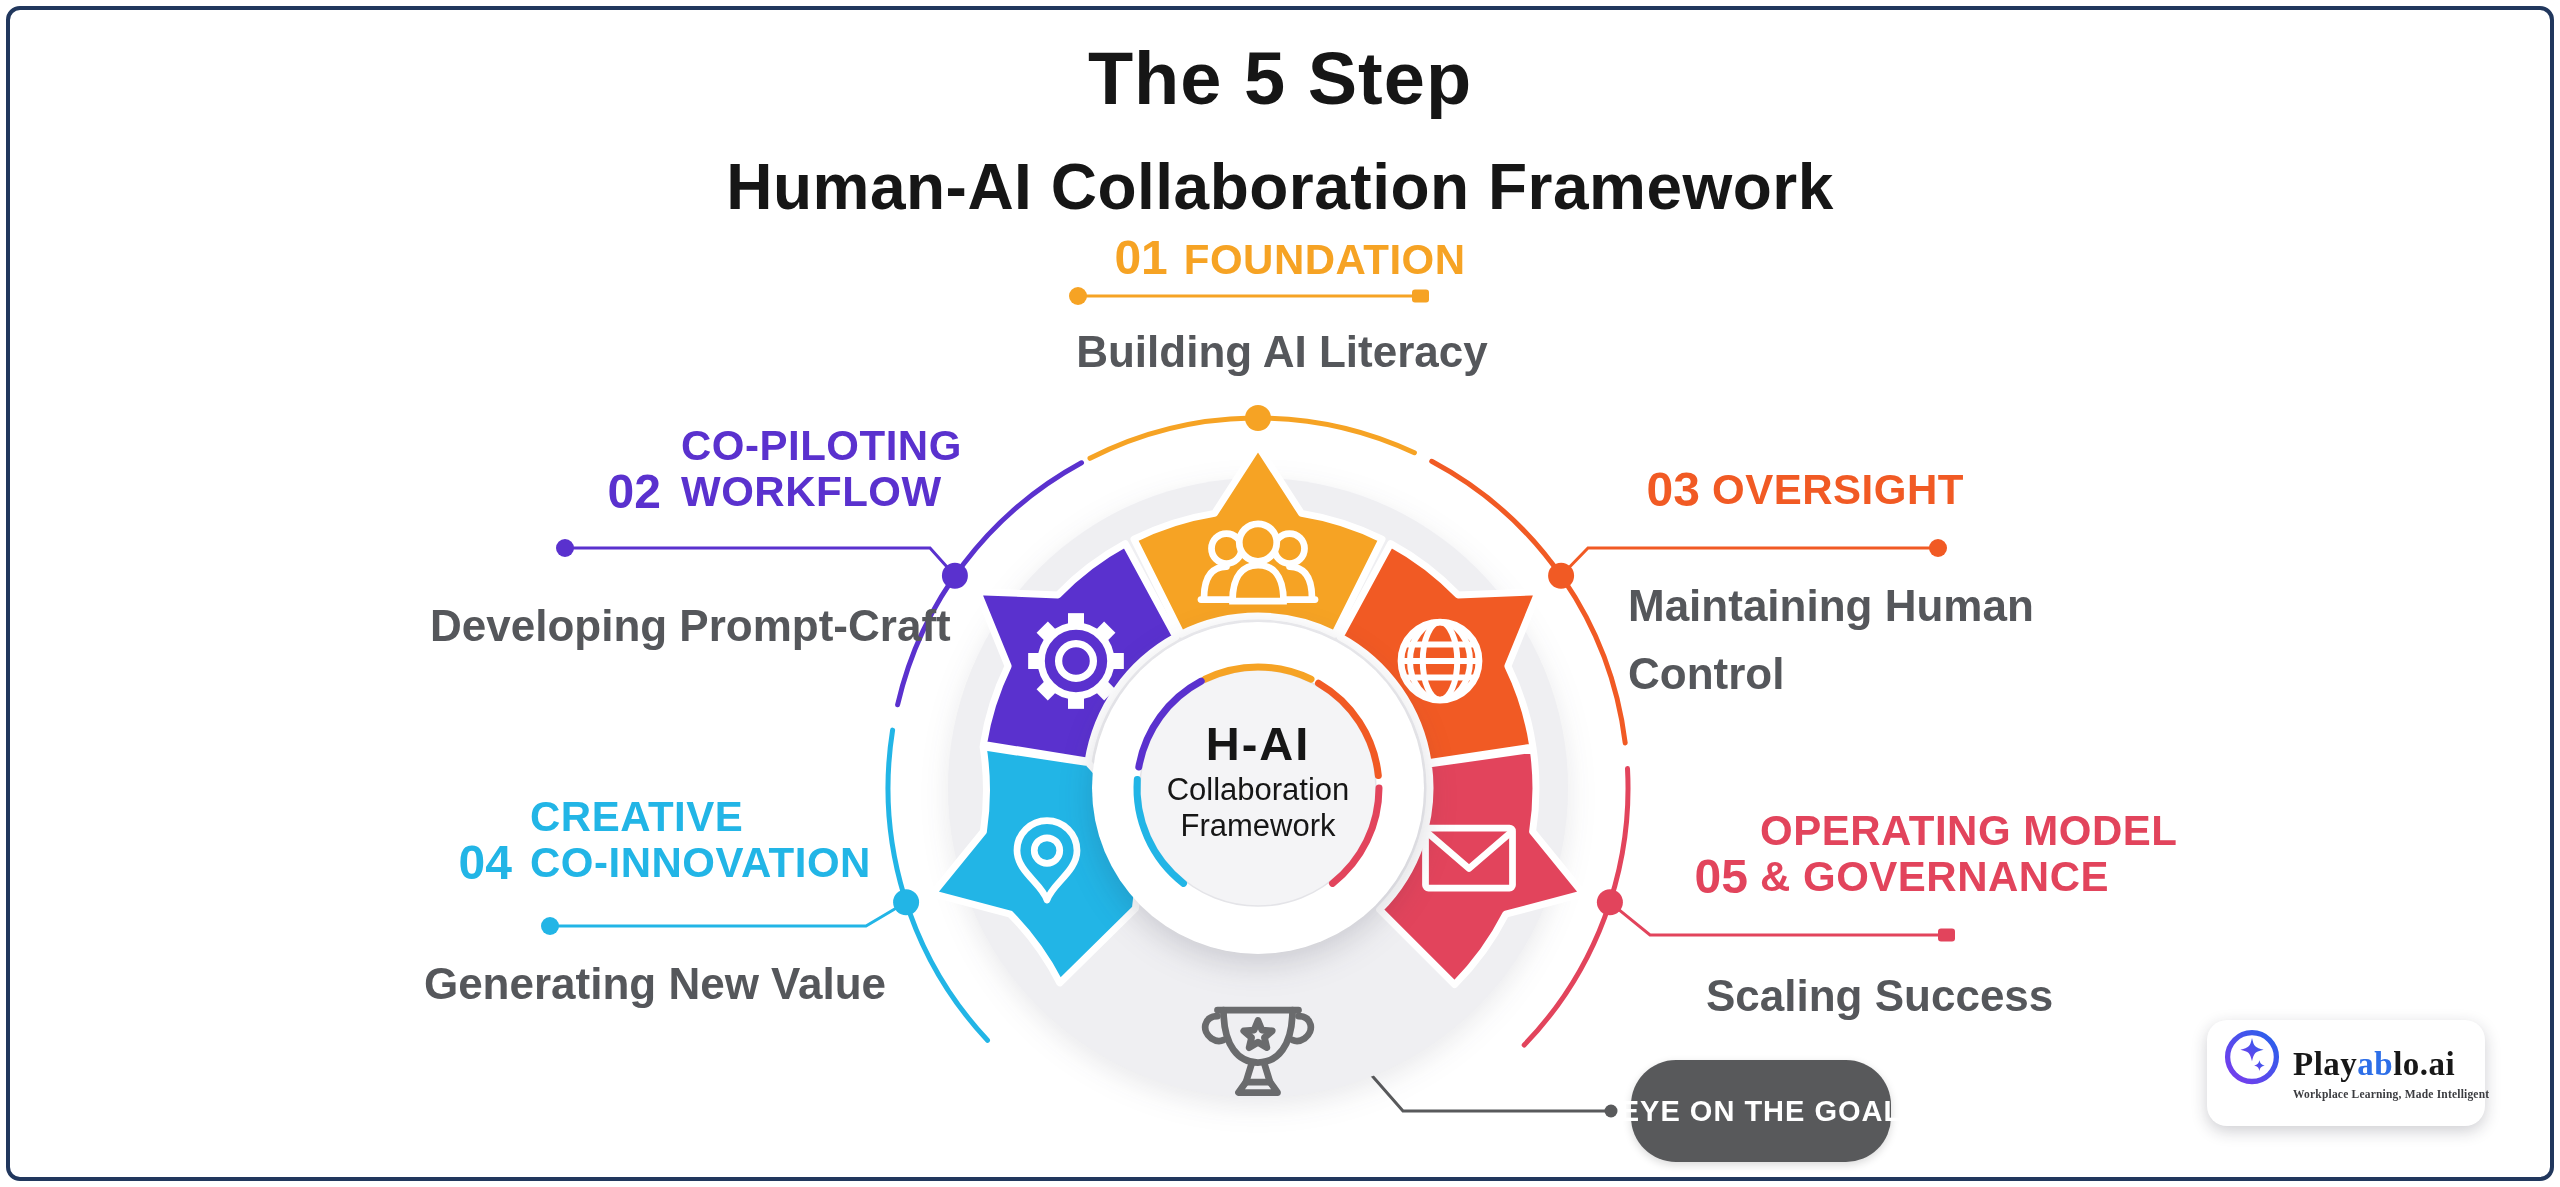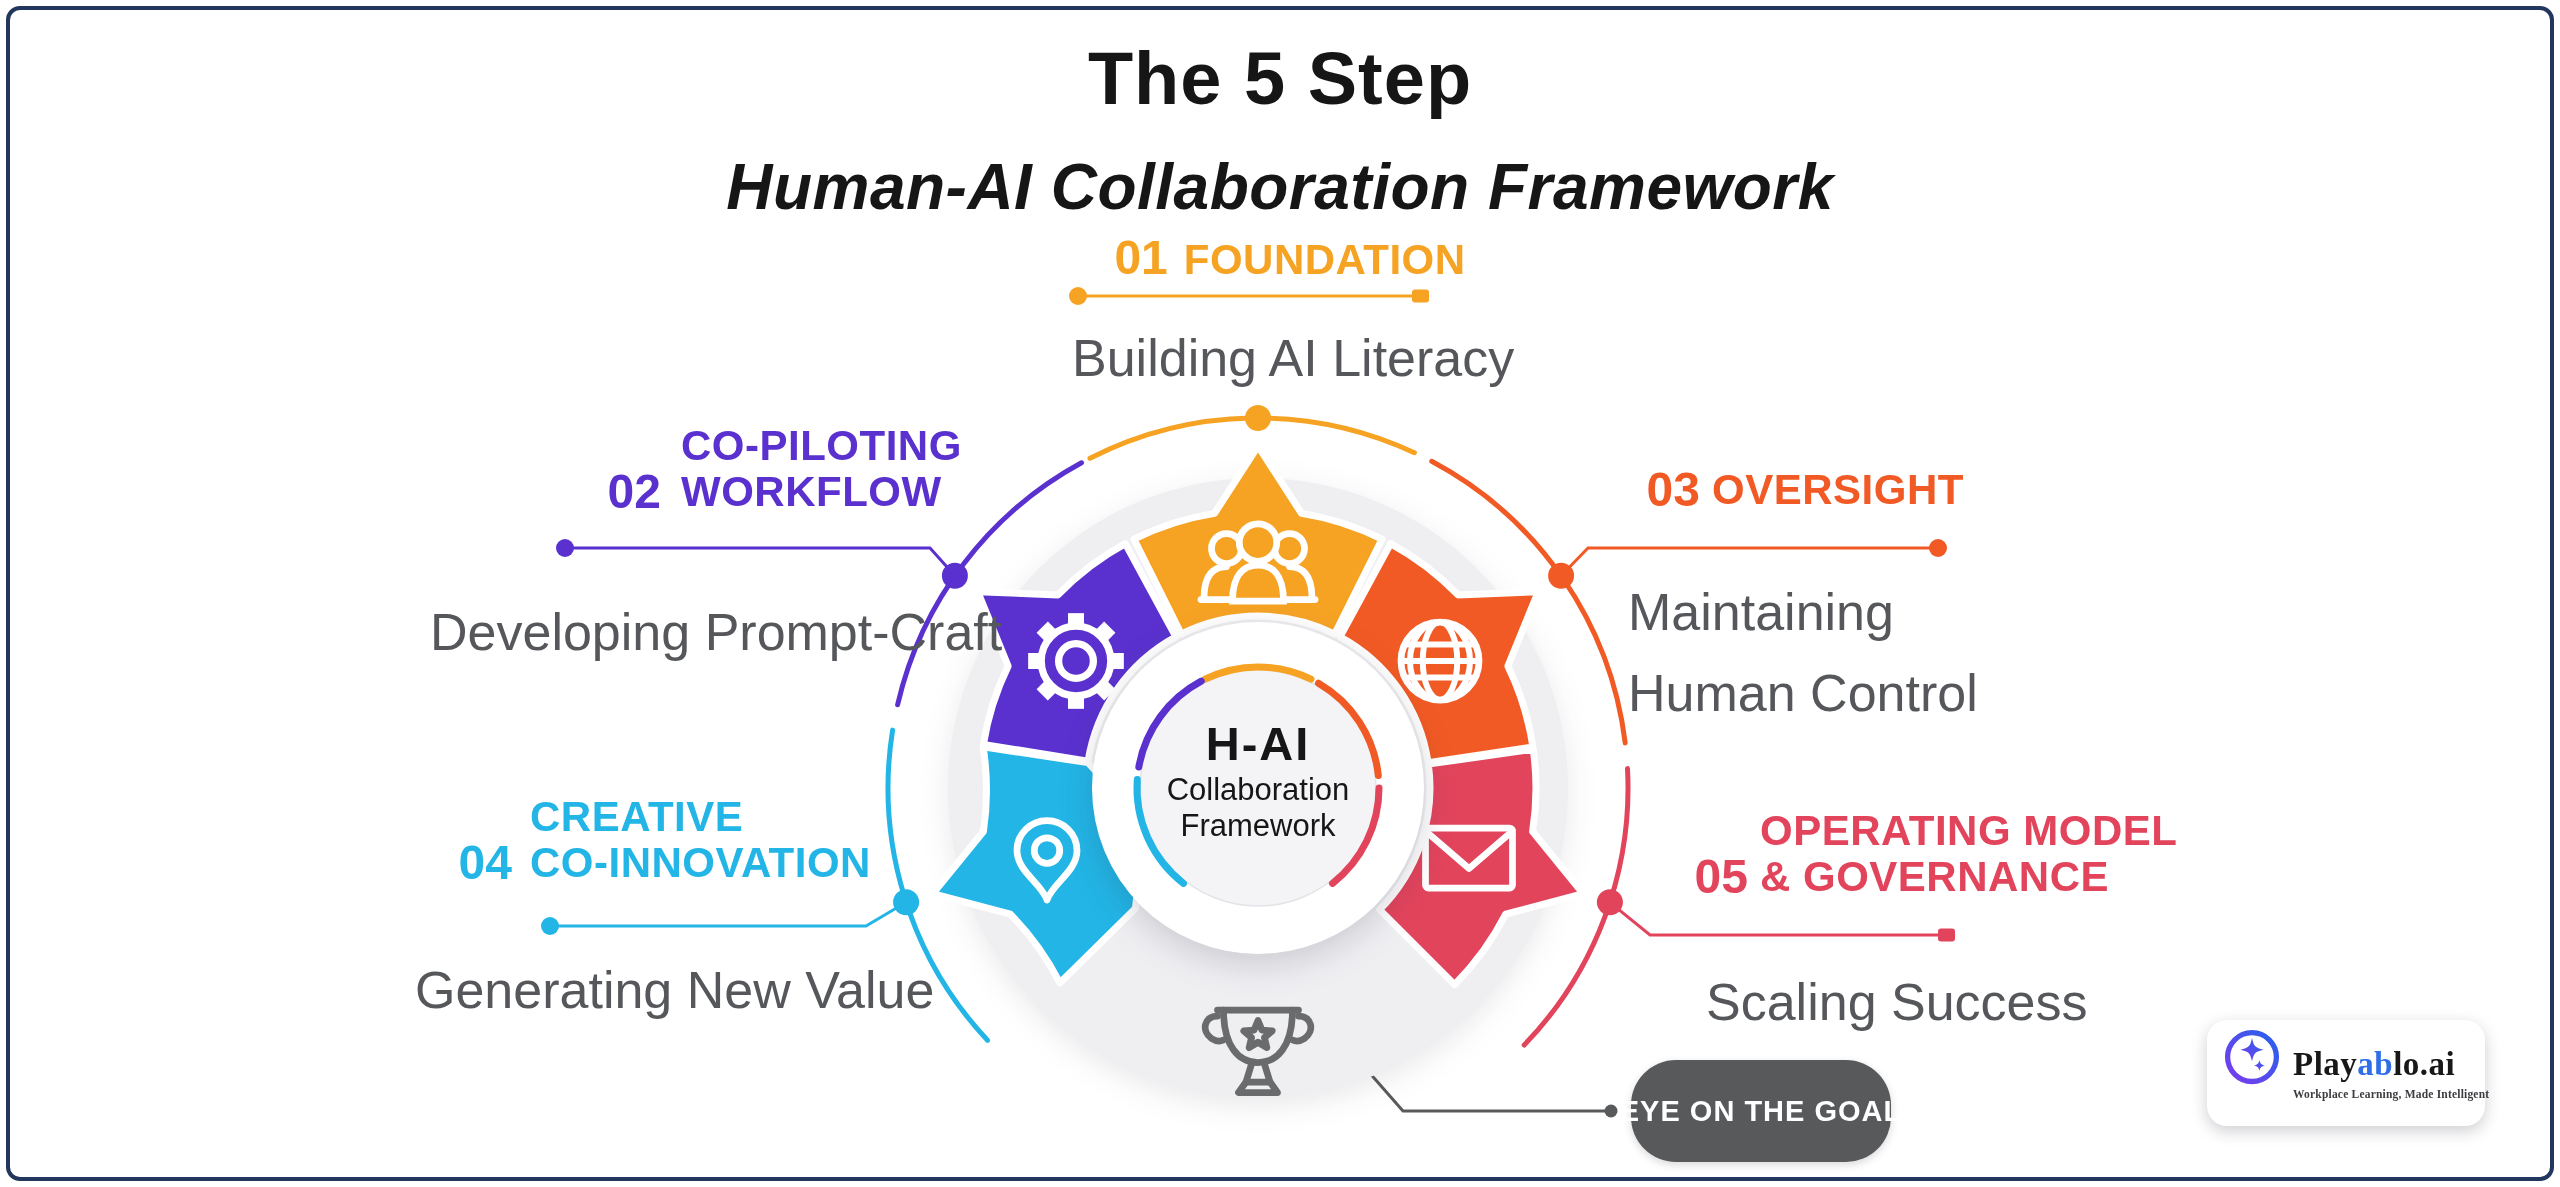--- a/index.html
+++ b/index.html
@@ -3,24 +3,24 @@
 <meta charset="utf-8">
 <style>
   html,body{margin:0;padding:0;background:#fff;}
   .canvas{position:relative;width:2560px;height:1187px;background:#fff;overflow:hidden;
           font-family:"Liberation Sans","DejaVu Sans",sans-serif;}
   .frame{position:absolute;inset:6px;border:4px solid var(--frame,#21375D);border-radius:14px;pointer-events:none;}
   .abs{position:absolute;}
   .main-title{left:0;top:36px;width:2560px;text-align:center;font-size:74px;font-weight:800;
               color:var(--text-dark,#141414);letter-spacing:1px;white-space:nowrap;}
   .sub-title{left:0;top:150px;width:2560px;text-align:center;font-size:64px;font-weight:800;
-             color:var(--text-dark,#141414);letter-spacing:0.5px;white-space:nowrap;font-style:italic;}
+             color:var(--text-dark,#141414);letter-spacing:0.5px;white-space:nowrap;}
   .step-num{font-size:48px;font-weight:800;white-space:nowrap;line-height:1.1;}
   .step-title{font-size:42px;font-weight:800;letter-spacing:0.5px;white-space:nowrap;line-height:1.1;}
-  .step-desc{font-size:52px;font-weight:400;color:var(--text-gray,#55575B);line-height:1.55;}
+  .step-desc{font-size:44px;font-weight:700;color:var(--text-gray,#55575B);line-height:1.55;}
   .center-text{text-align:center;color:var(--text-dark,#151515);}
   .hub-heading{left:1108px;top:716px;width:300px;font-size:47px;font-weight:800;letter-spacing:2px;}
   .hub-sub1{left:1108px;top:772px;width:300px;font-size:31px;font-weight:400;}
   .hub-sub2{left:1108px;top:808px;width:300px;font-size:31px;font-weight:400;}
   .goal-badge{left:1631px;top:1060px;width:260px;height:102px;border-radius:45px;
               background:var(--goal,#58595B);display:flex;align-items:center;justify-content:center;
               color:#fff;font-size:29px;font-weight:700;letter-spacing:1px;white-space:nowrap;
               box-shadow:0 3px 8px rgba(0,0,0,0.15);}
   .logo-card{left:2207px;top:1020px;width:278px;height:106px;background:#fff;border-radius:20px;
              box-shadow:0 5px 16px rgba(30,30,50,0.22);display:flex;align-items:center;padding:0;}

